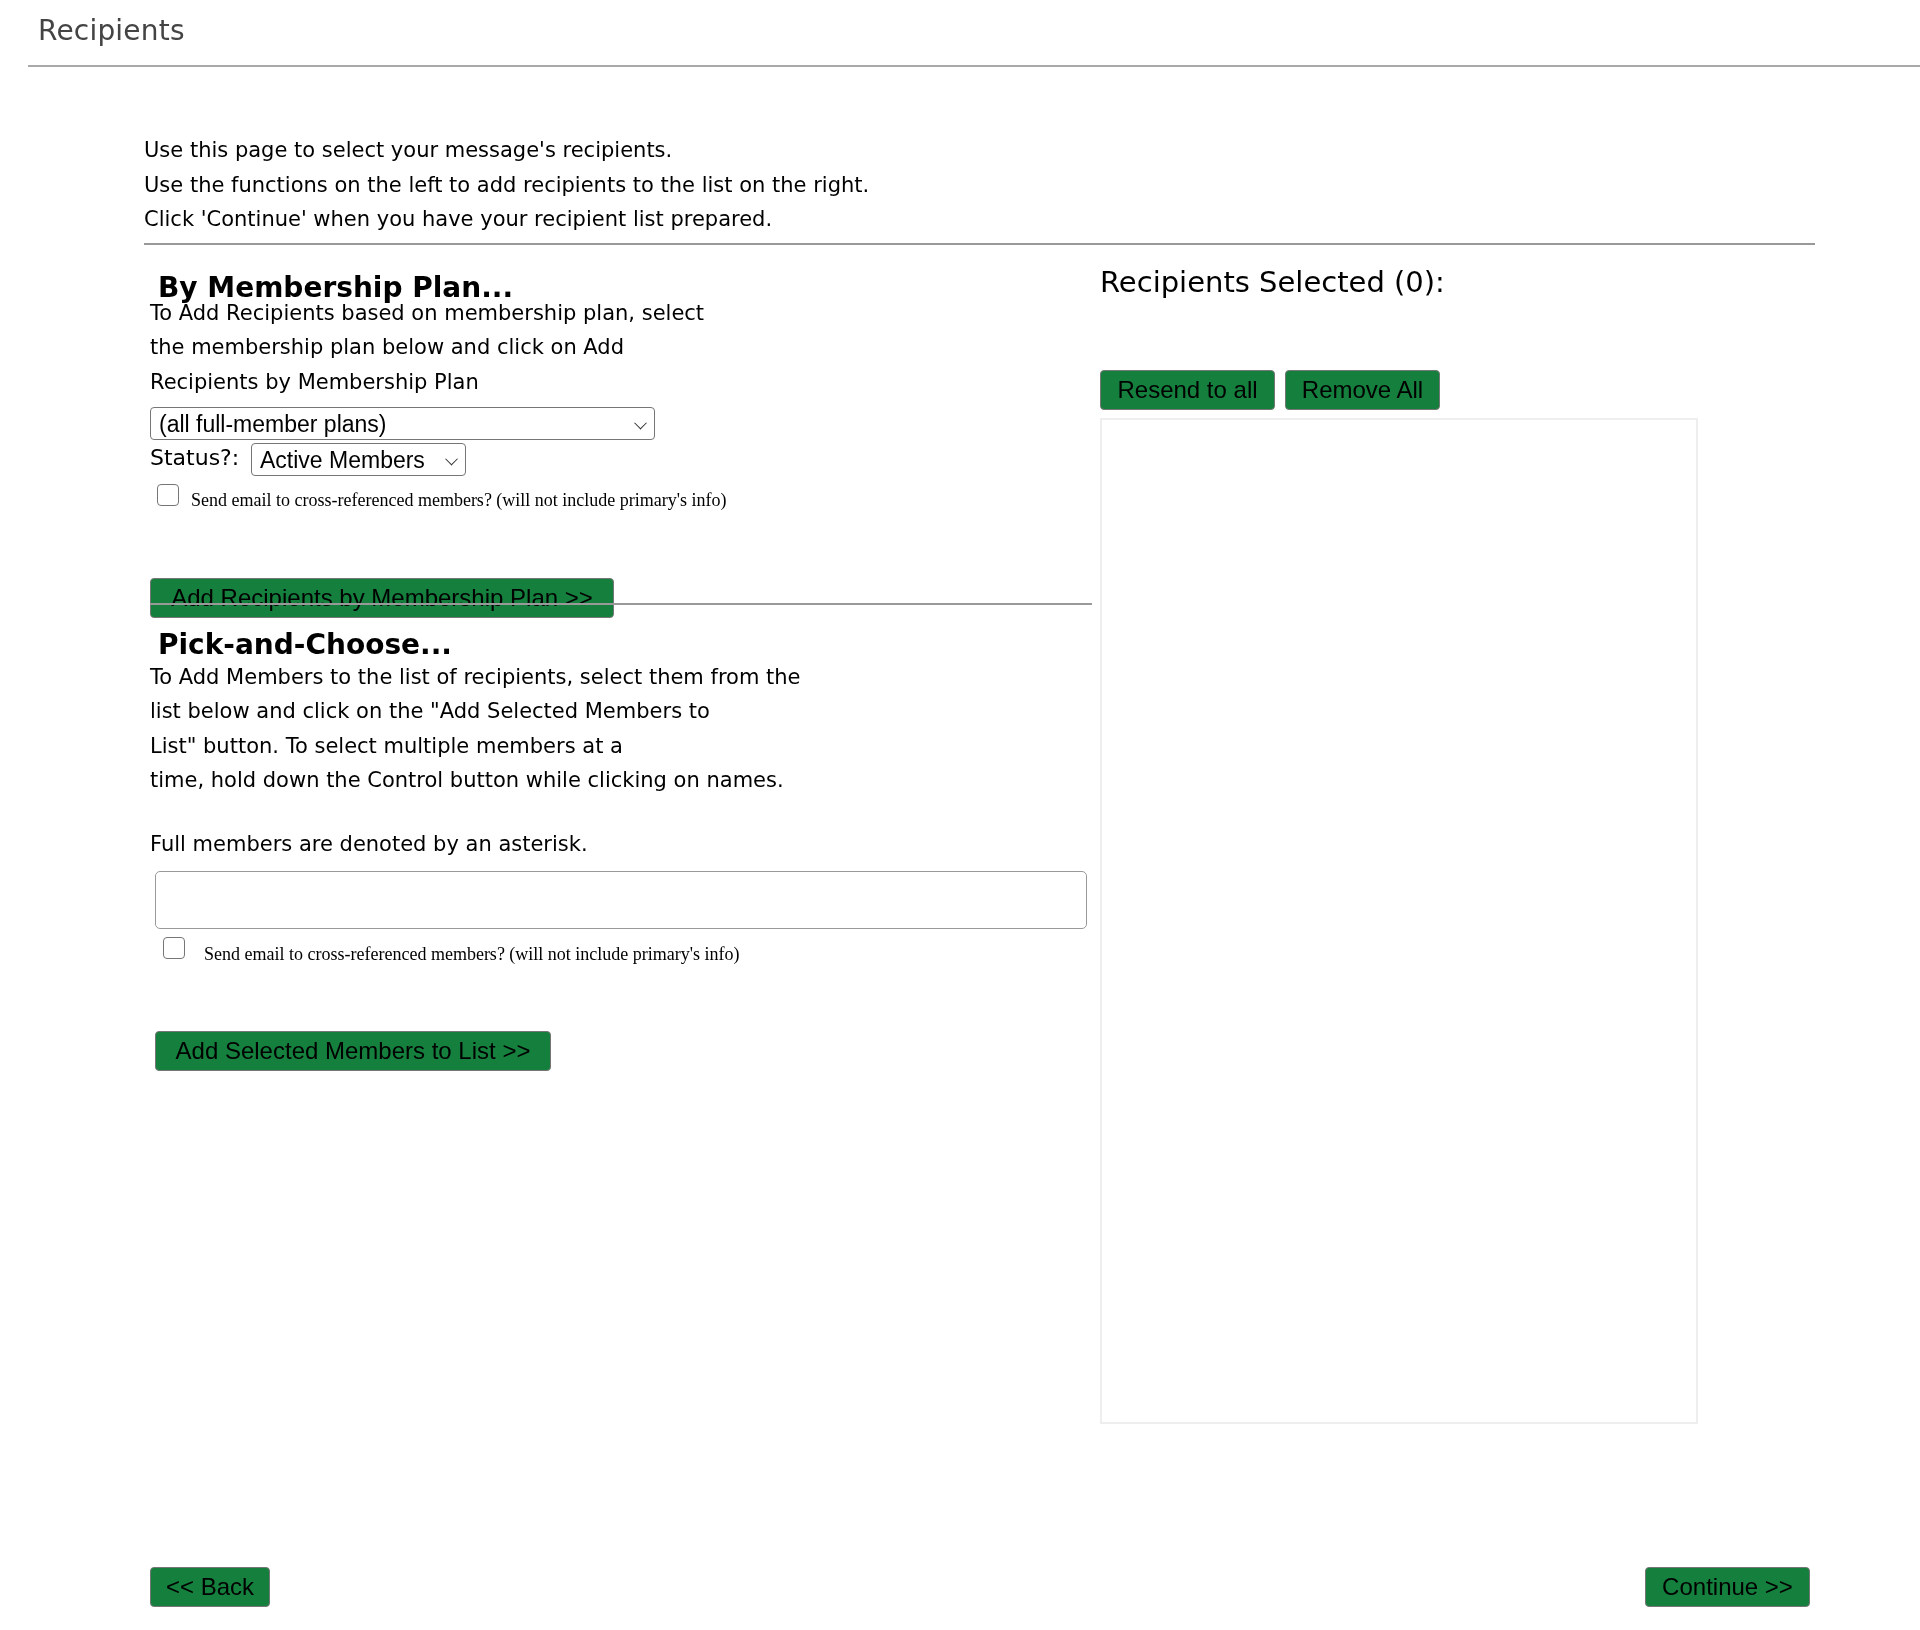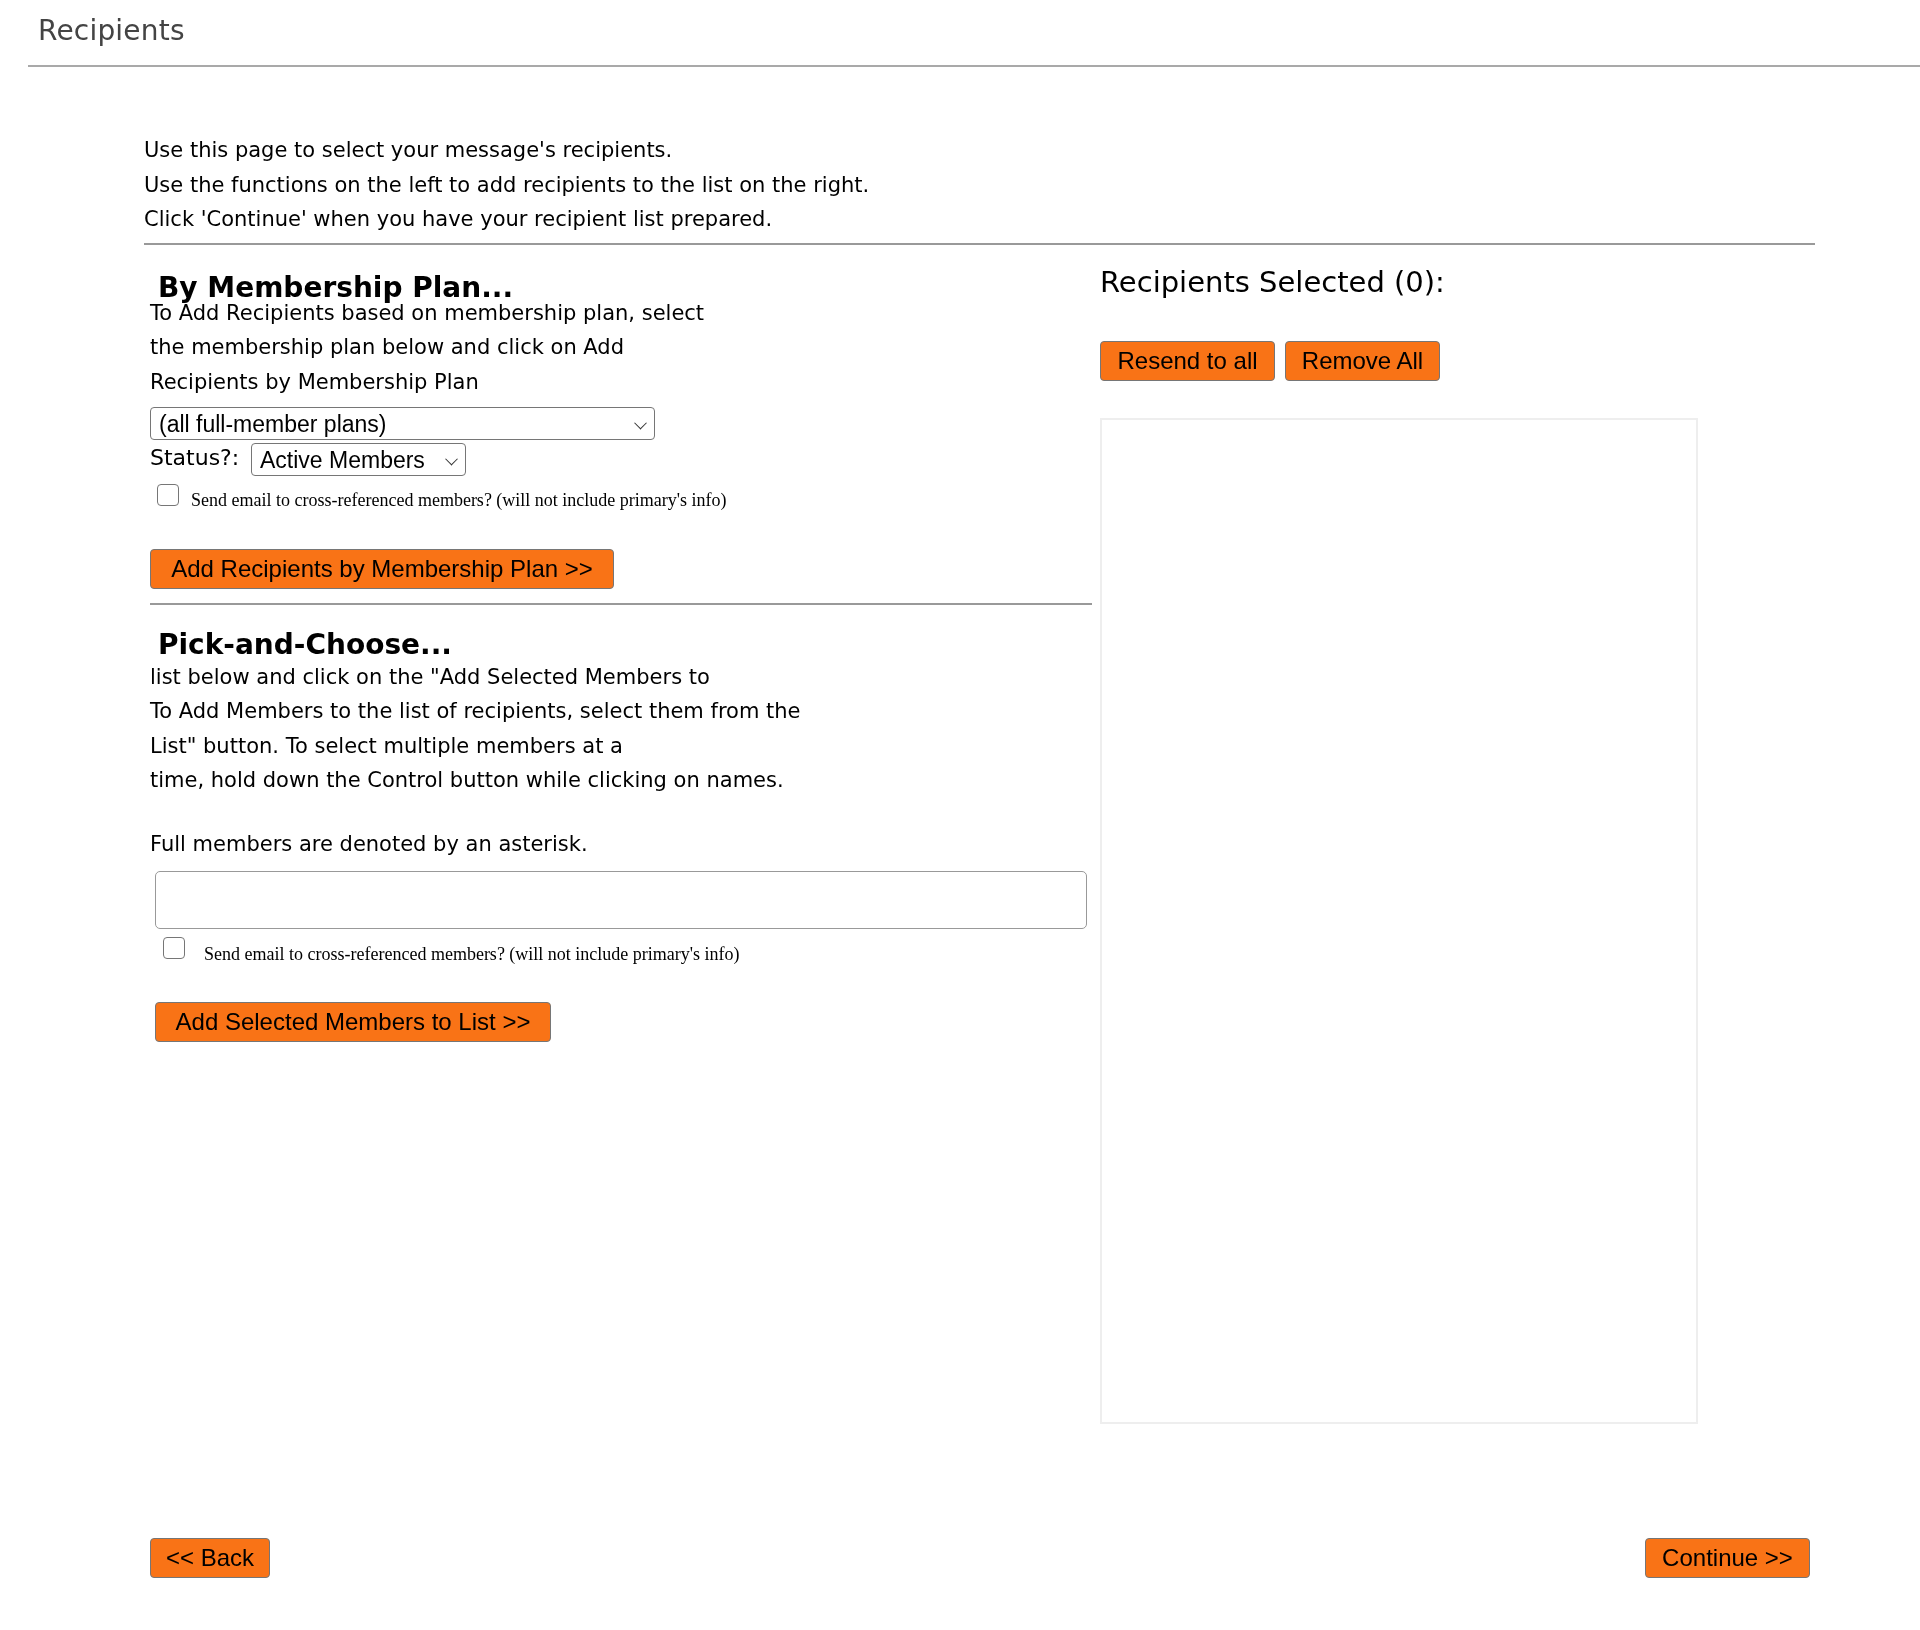--- a/index.html
+++ b/index.html
@@ -24,21 +24,21 @@
   .plan-select-wrap { left:150px; top:407px; }
   .plan-select-wrap select { width:505px; height:33px; }
   .status-label { left:150px; top:445px; font-size:22px; }
   .status-select-wrap { left:251px; top:443px; }
   .status-select-wrap select { width:215px; height:33px; }
   .cb { position:absolute; width:22px; height:22px; border:1.5px solid #767676; border-radius:4px; background:#fff; box-sizing:border-box; }
   .cb-label { position:absolute; font-family:"Liberation Serif", serif; font-size:18px; white-space:nowrap; }
   .cb1 { left:157px; top:484px; }
   .cb1-label { left:191px; top:490px; }
   button.btn { position:absolute; font-family:"Liberation Sans", sans-serif; font-size:24px; color:#000;
-    background:#f97316; border:1.5px solid #767676; border-radius:4px; padding:0 14px; box-sizing:border-box; height:40px; cursor:pointer; white-space:nowrap; }
+    background:#15803d; border:1.5px solid #767676; border-radius:4px; padding:0 14px; box-sizing:border-box; height:40px; cursor:pointer; white-space:nowrap;margin-top:29px; }
   .add-plan-btn { left:150px; top:549px; width:464px; }
   .mid-rule { left:150px; top:603px; width:942px; border-top:2px solid #999; }
   .sec2-h { left:150px; top:620px; }
   .sec2-desc { left:150px; top:660px; }
   .asterisk-note { left:150px; top:832px; font-size:21px; white-space:nowrap; }
   .member-list { left:155px; top:871px; width:932px; height:58px; border:1.5px solid #999; border-radius:5px; box-sizing:border-box; background:#fff; }
   .cb2 { left:163px; top:937px; }
   .cb2-label { left:204px; top:944px; }
   .add-selected-btn { left:155px; top:1002px; width:396px; }
   .rs-title { left:1100px; top:265px; font-size:29px; white-space:nowrap; }
@@ -85,22 +85,22 @@
 
 <div class="cb cb1"></div>
 <div class="cb-label cb1-label">Send email to cross-referenced members? (will not include primary's info)</div>
 
 <button class="btn add-plan-btn">Add Recipients by Membership Plan &gt;&gt;</button>
 
 <div class="abs mid-rule"></div>
 
 <h2 class="abs sec sec2-h">Pick-and-Choose...</h2>
 <div class="abs desc sec2-desc">
+  <div>To Add Members to the list of recipients, select them from the</div>
   <div>list below and click on the "Add Selected Members to</div>
-  <div>To Add Members to the list of recipients, select them from the</div>
   <div>List" button.  To select multiple members at a</div>
   <div>time, hold down the Control button while clicking on names.</div>
 </div>
 <div class="abs asterisk-note">Full members are denoted by an asterisk.</div>
 
 <div class="abs member-list"></div>
 
 <div class="cb cb2"></div>
 <div class="cb-label cb2-label">Send email to cross-referenced members? (will not include primary's info)</div>
 

